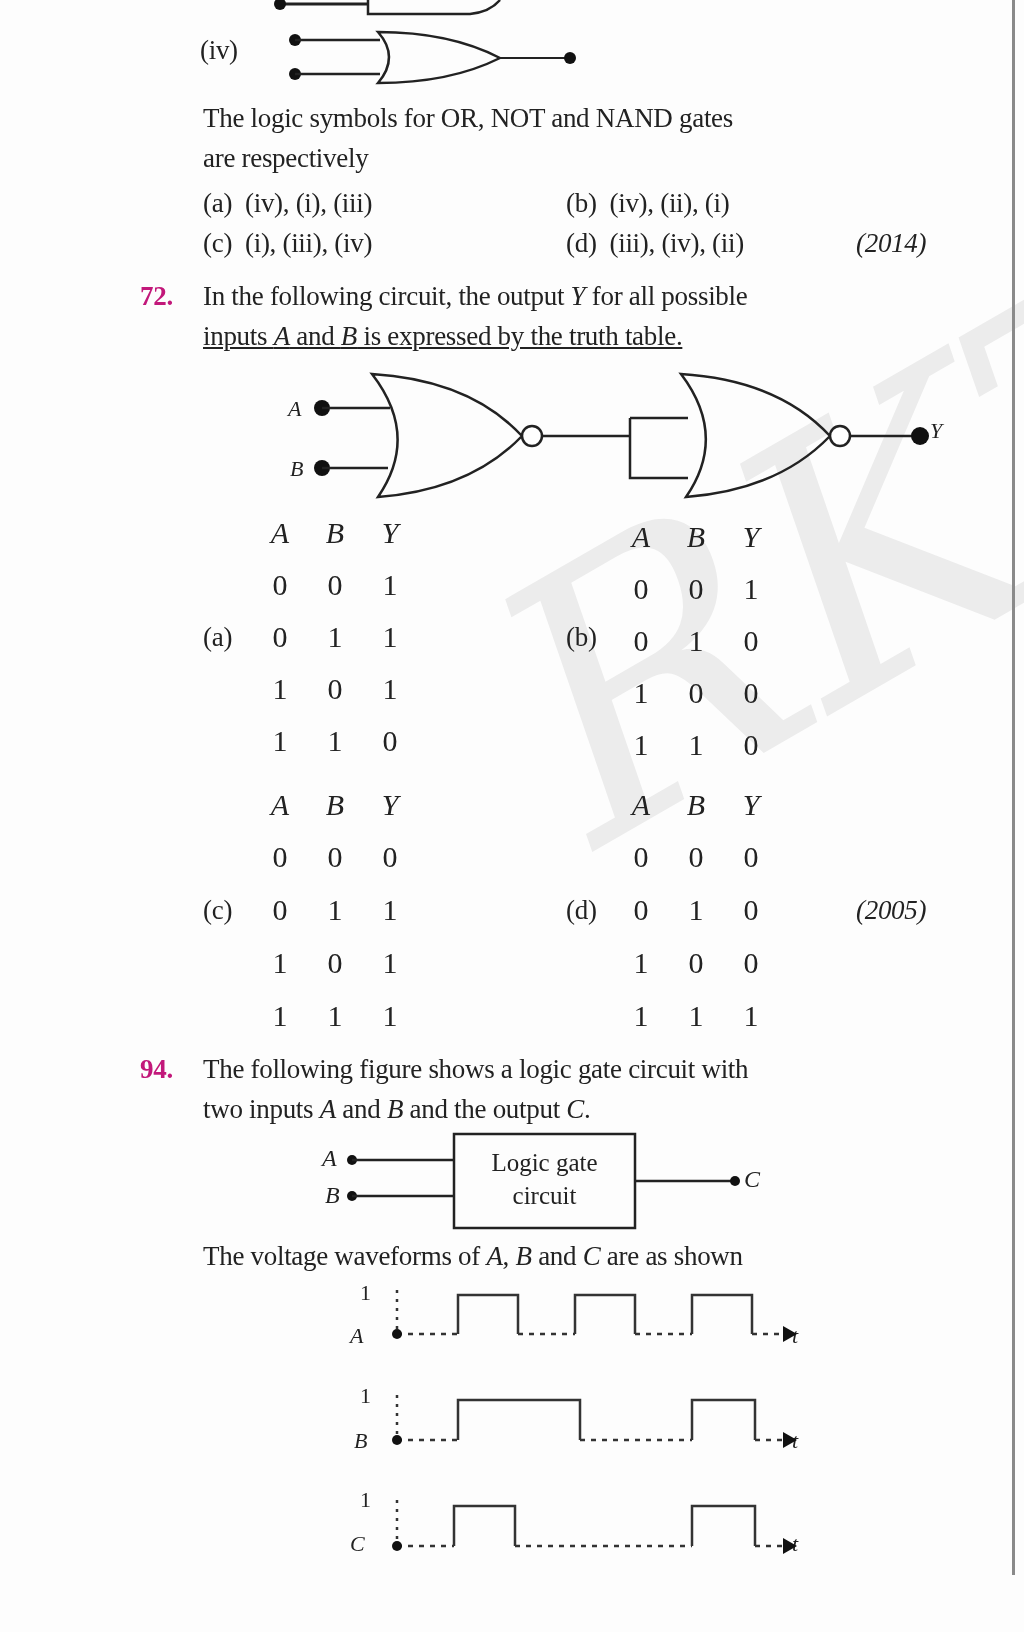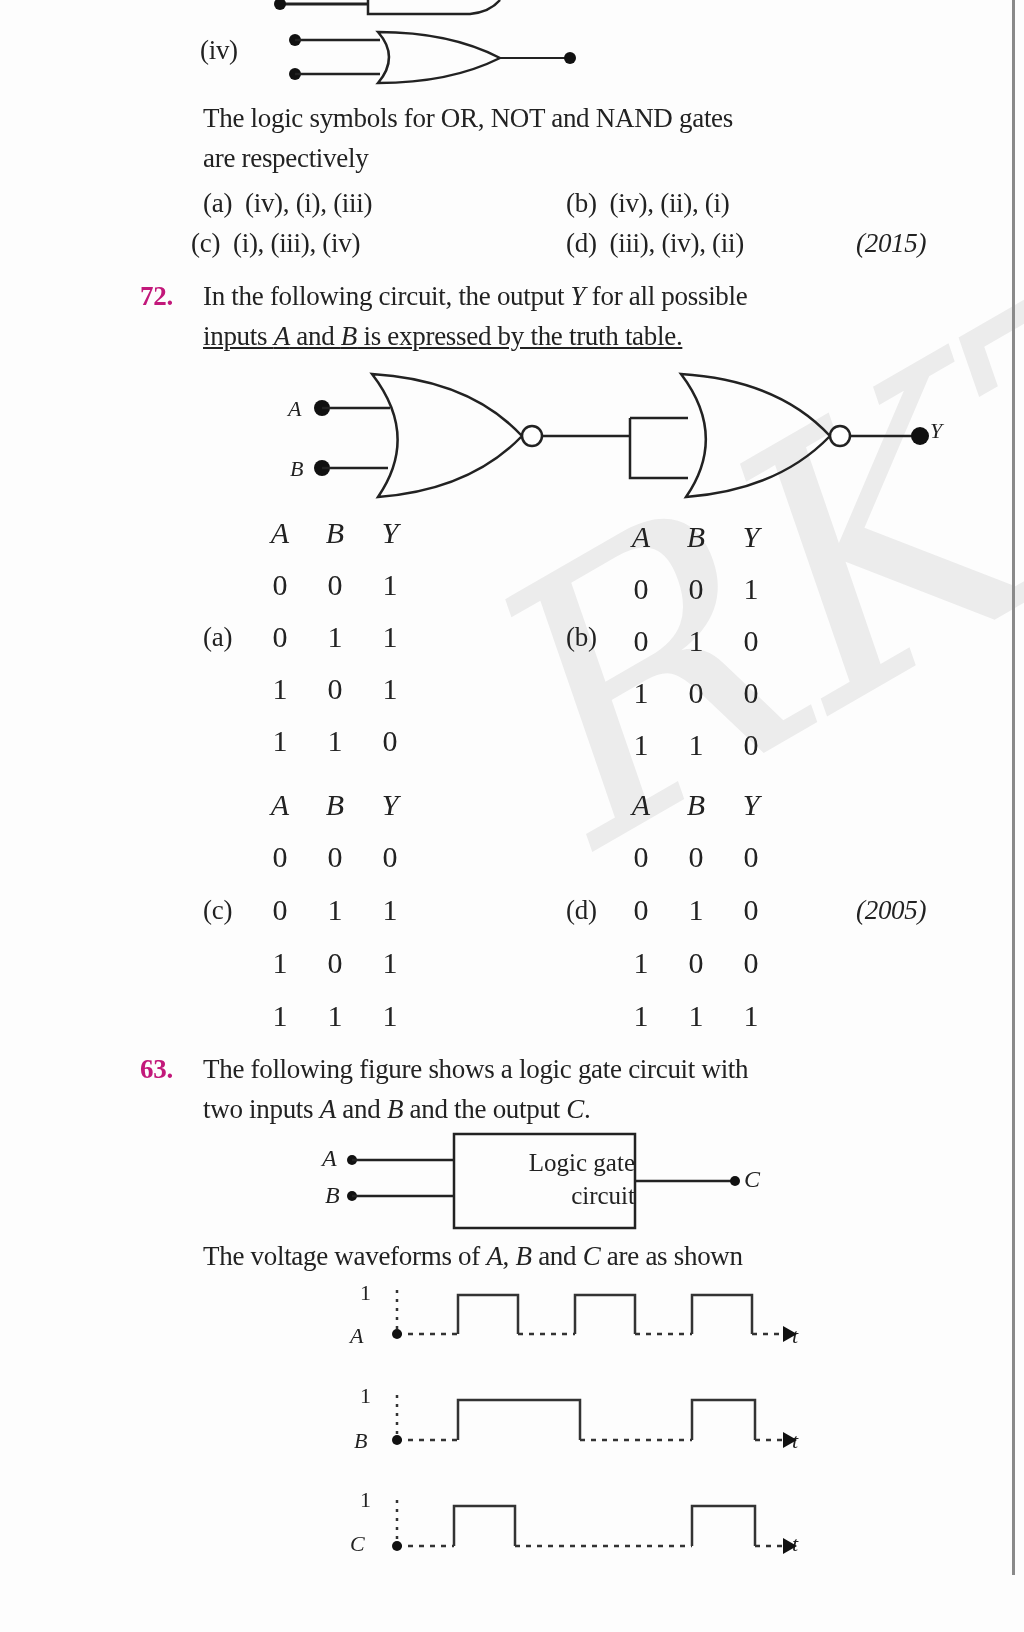--- a/index.html
+++ b/index.html
@@ -42,27 +42,27 @@
 
 <div class="abs txt" style="left:203px;top:98px;">The logic symbols for OR, NOT and NAND gates</div>
 <div class="abs txt" style="left:203px;top:138px;text-align:right;">are respectively</div>
 
 <div class="abs txt" style="left:203px;top:183px;">
   <span>(a)</span>&nbsp; <span>(iv), (i), (iii)</span>
 </div>
 <div class="abs txt" style="left:566px;top:183px;">
   <span>(b)</span>&nbsp; <span>(iv), (ii), (i)</span>
 </div>
-<div class="abs txt" style="left:191px;top:223px;">
+<div class="abs txt" style="left:203px;top:223px;">
   <span>(c)</span>&nbsp; <span>(i), (iii), (iv)</span>
 </div>
 <div class="abs txt" style="left:566px;top:223px;">
   <span>(d)</span>&nbsp; <span>(iii), (iv), (ii)</span>
 </div>
-<div class="abs txt it" style="left:856px;top:223px;">(2015)</div>
+<div class="abs txt it" style="left:856px;top:223px;">(2014)</div>
 
 <div class="abs txt qnum" style="left:140px;top:276px;">72.</div>
 <div class="abs txt" style="left:203px;top:276px;">In the following circuit, the output <i>Y</i> for all possible</div>
 <div class="abs txt" style="left:203px;top:316px;text-decoration:underline;">inputs <i>A</i> and <i>B</i> is expressed by the truth table.</div>
 
 <div class="abs it" style="left:288px;top:396px;font-size:22px;">A</div>
 <div class="abs it" style="left:290px;top:456px;font-size:22px;">B</div>
 <div class="abs it" style="left:930px;top:418px;font-size:22px;">Y</div>
 <svg width="1024" height="520" style="left:0;top:0;">
   <circle cx="322" cy="408" r="8" fill="#111"></circle>
@@ -185,37 +185,37 @@
     <span style="left:110px">0</span>
   </div>
 <div class="abs tt" style="left:626px;top:999px;">
     <span style="left:0">1</span>
     <span style="left:55px">1</span>
     <span style="left:110px">1</span>
   </div>
 
 <div class="abs txt it" style="left:856px;top:890px;">(2005)</div>
 
-<div class="abs txt qnum" style="left:140px;top:1049px;">63.</div>
+<div class="abs txt qnum" style="left:140px;top:1049px;">94.</div>
 <div class="abs txt" style="left:203px;top:1049px;">The following figure shows a logic gate  circuit with</div>
 <div class="abs txt" style="left:203px;top:1089px;text-align:right;">two inputs <i>A</i> and <i>B</i> and the output <i>C</i>.</div>
 
 <svg width="1024" height="1240" style="left:0;top:0;">
   <rect x="454" y="1134" width="181" height="94" fill="none" stroke="#222" stroke-width="2.5"></rect>
   <circle cx="352" cy="1160" r="5" fill="#111"></circle>
   <line x1="352" y1="1160" x2="454" y2="1160" stroke="#222" stroke-width="2.5"></line>
   <circle cx="352" cy="1196" r="5" fill="#111"></circle>
   <line x1="352" y1="1196" x2="454" y2="1196" stroke="#222" stroke-width="2.5"></line>
   <line x1="635" y1="1181" x2="733" y2="1181" stroke="#222" stroke-width="2.5"></line>
   <circle cx="735" cy="1181" r="5" fill="#111"></circle>
 </svg>
 <div class="abs it" style="left:322px;top:1145px;font-size:24px;">A</div>
 <div class="abs it" style="left:325px;top:1182px;font-size:24px;">B</div>
 <div class="abs it" style="left:744px;top:1166px;font-size:24px;">C</div>
-<div class="abs" style="left:454px;top:1146px;width:181px;text-align:right;font-size:25px;line-height:33px;">
+<div class="abs" style="left:454px;top:1146px;width:181px;text-align:center;font-size:25px;line-height:33px;">
   <div>Logic gate</div>
     <div>circuit</div>
 </div>
 
 <div class="abs txt" style="left:203px;top:1236px;">The voltage waveforms of <i>A</i>, <i>B</i> and <i>C</i> are as shown</div>
 
 <div class="abs" style="left:360px;top:1280px;font-size:22px;">1</div>
 <div class="abs it" style="left:350px;top:1323px;font-size:22px;">A</div>
 <div class="abs" style="left:360px;top:1383px;font-size:22px;">1</div>
 <div class="abs it" style="left:354px;top:1428px;font-size:22px;">B</div>

